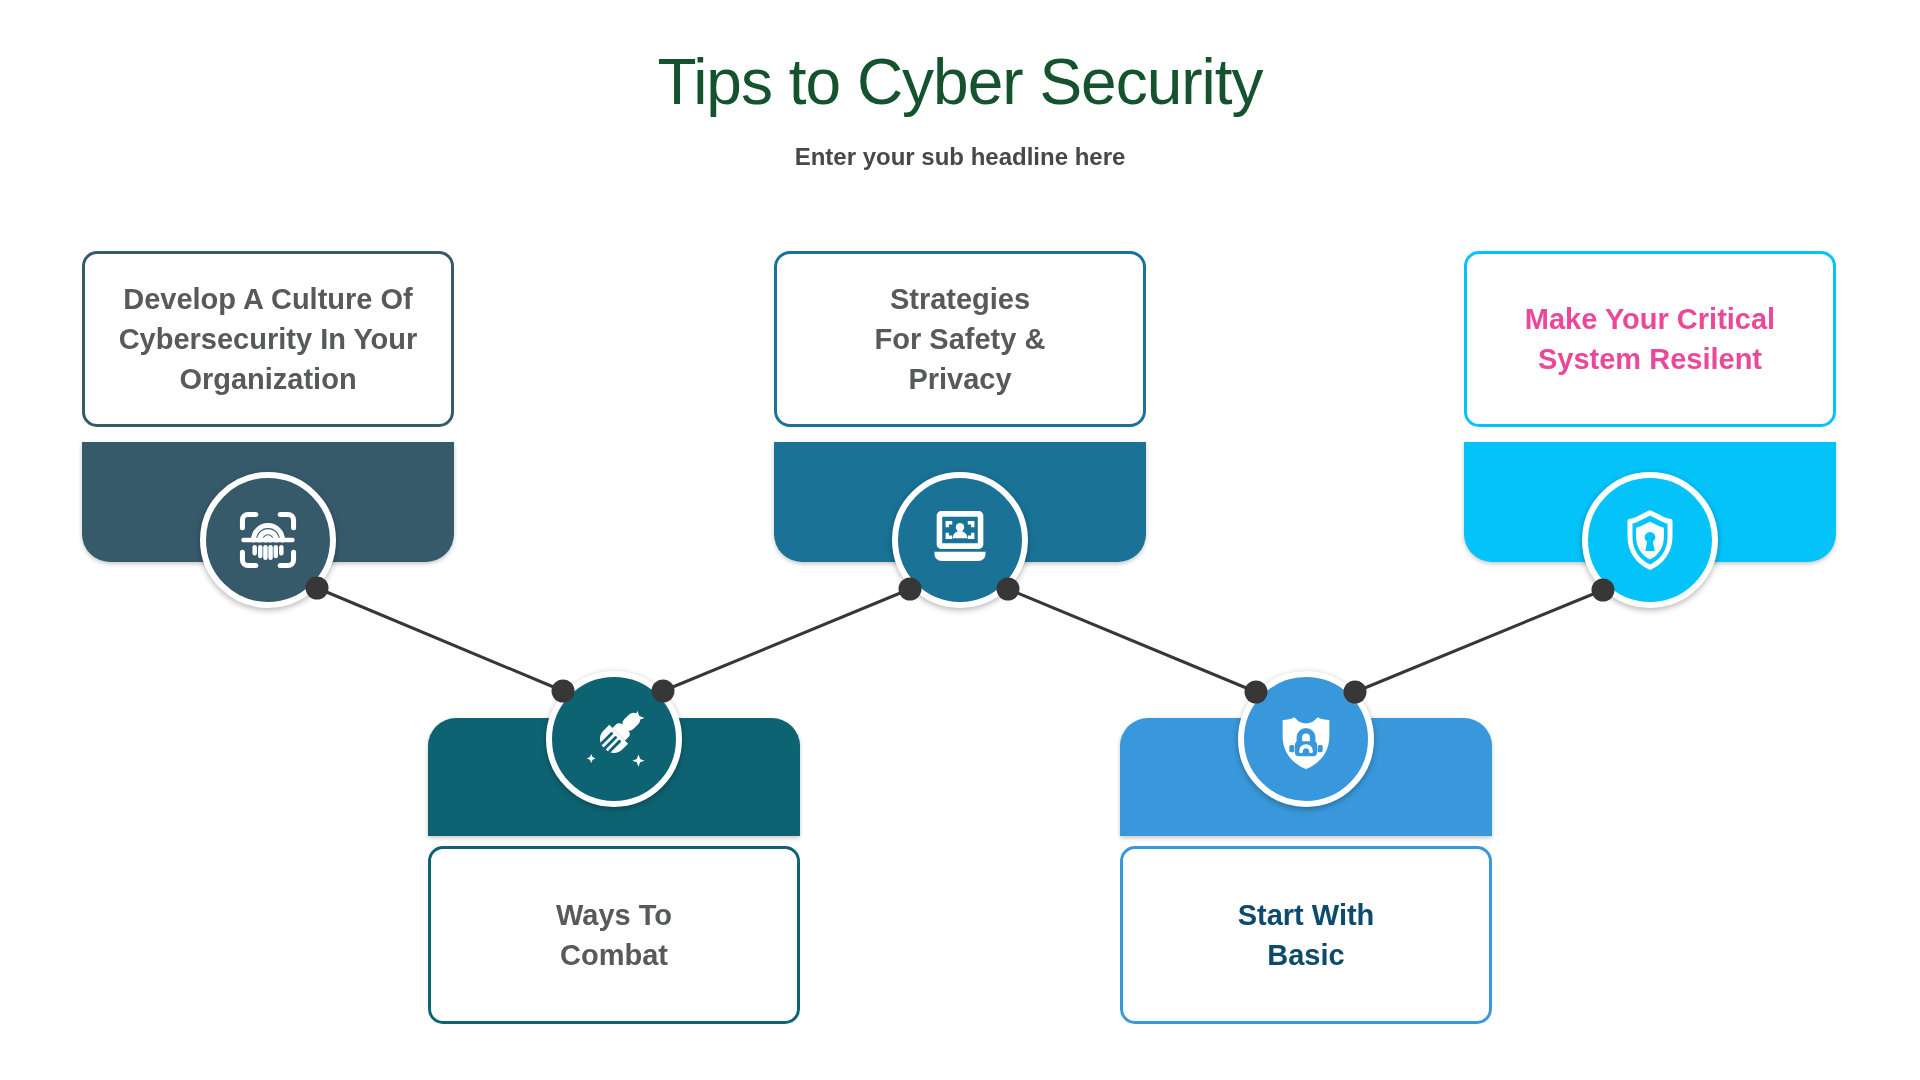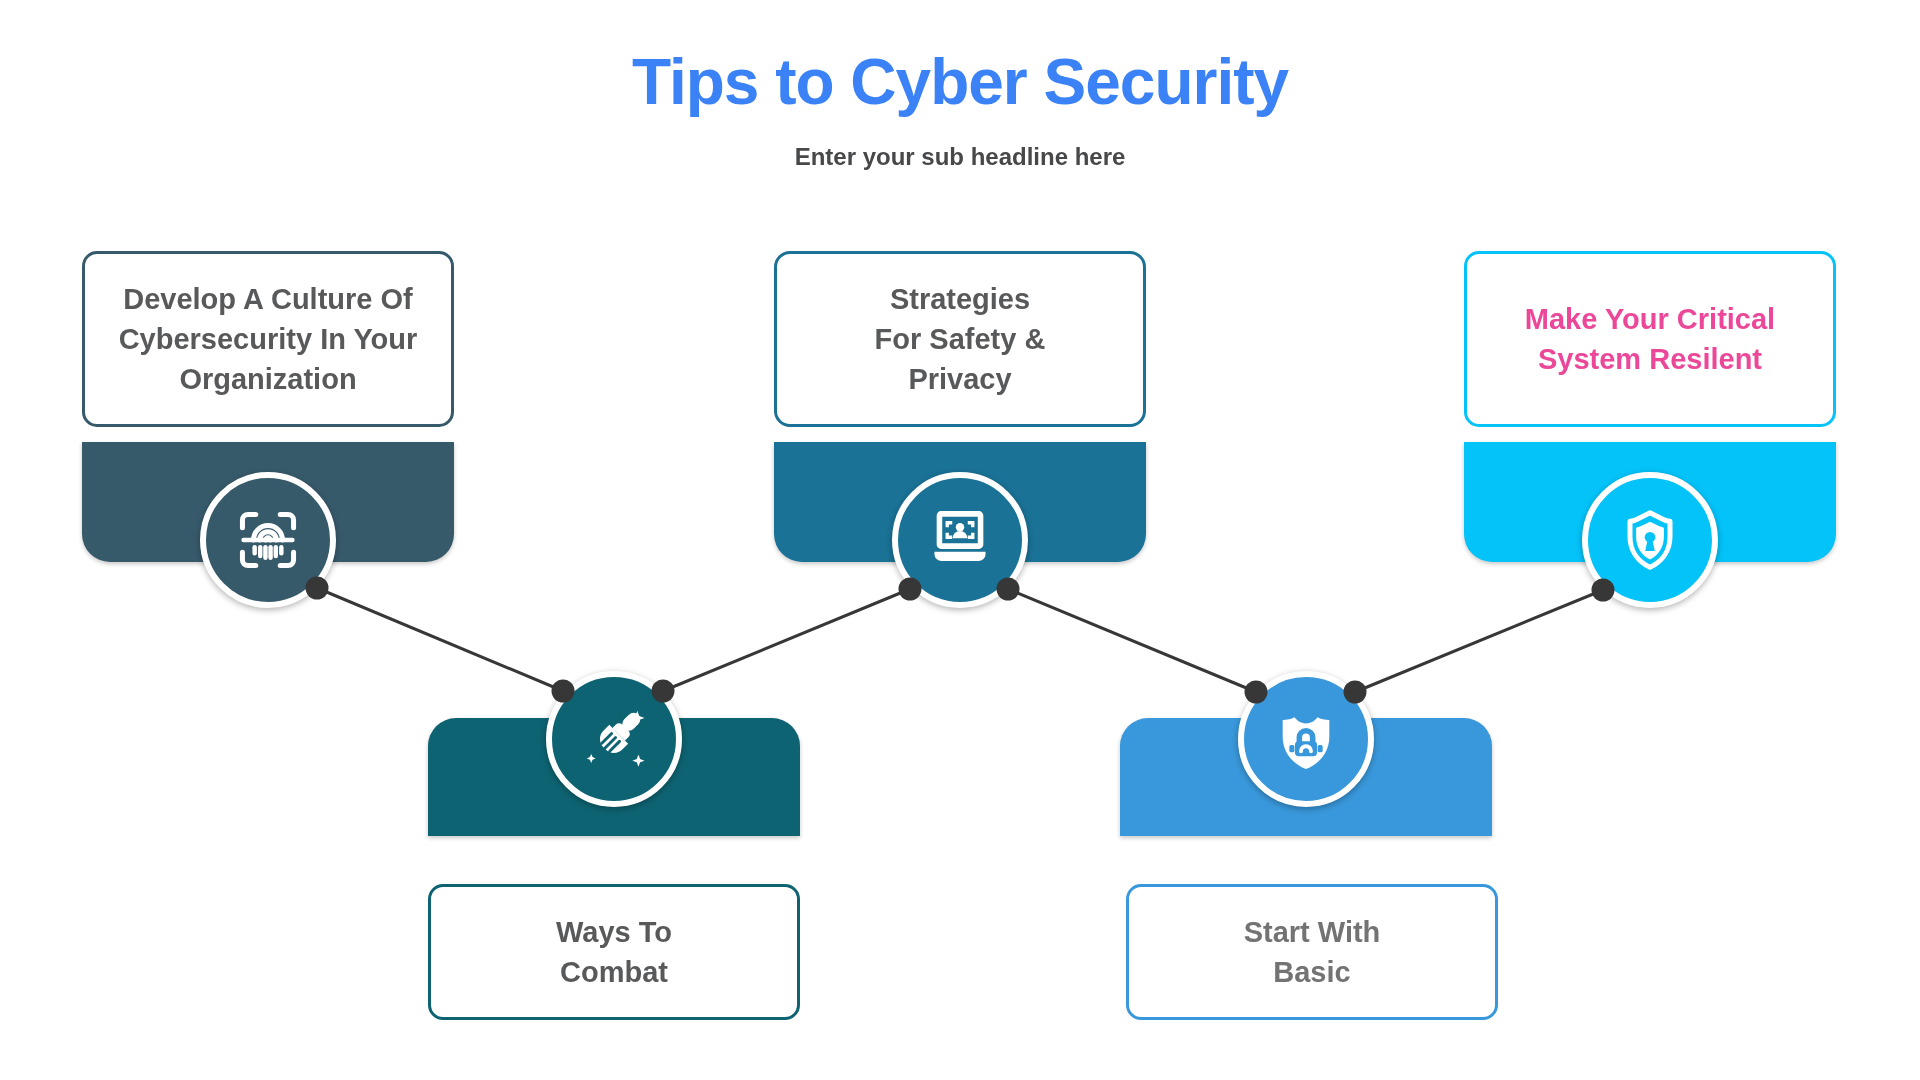--- a/index.html
+++ b/index.html
@@ -1,21 +1,21 @@
 <!DOCTYPE html>
 <html style="--connector: #373737;"><head>
 <meta charset="utf-8">
 <style>
   html,body{margin:0;padding:0;background:#ffffff;}
   body{font-family:"Liberation Sans","DejaVu Sans",sans-serif;}
   .canvas{position:relative;width:1920px;height:1080px;background:#ffffff;overflow:hidden;}
 
   
   .title{position:absolute;left:0;top:44px;width:1920px;height:76px;line-height:76px;
-         text-align:center;font-size:64px;font-weight:700;color:#3b82f6;letter-spacing:-1px;}
+         text-align:center;font-size:64px;font-weight:400;color:#14532d;letter-spacing:-1px;}
   .subtitle{position:absolute;left:0;top:142px;width:1920px;height:30px;line-height:30px;
             text-align:center;font-size:24px;font-weight:700;color:#47484A;}
 
   
   .lines-layer,.dots-layer{position:absolute;left:0;top:0;pointer-events:none;}
   .lines-layer{z-index:1;}
   .dots-layer{z-index:3;}
   .lines-layer line{stroke:var(--connector,#373737);stroke-width:3;stroke-linecap:round;}
   .dots-layer circle{fill:var(--connector,#373737);}
 
@@ -23,21 +23,21 @@
   .card{position:absolute;top:0;width:372px;height:1080px;z-index:2;}
   .textbox{position:absolute;left:0;width:372px;background:#ffffff;
            border:3px solid var(--card-color);border-radius:15px;box-sizing:border-box;
            display:flex;align-items:center;justify-content:center;text-align:center;
            font-size:29px;line-height:40px;font-weight:700;color:#58595B;white-space:pre-line;}
   .band{position:absolute;left:0;width:372px;background:var(--card-color);
         box-shadow:0 2px 4px rgba(0,0,0,0.22);}
   .card.top .textbox{top:251px;height:176px;}
   .card.top .band{top:442px;height:120px;border-radius:0 0 28px 28px;}
   .card.bottom .band{top:718px;height:118px;border-radius:28px 28px 0 0;}
-  .card.bottom .textbox{top:884px;height:136px;}
+  .card.bottom .textbox{top:846px;height:178px;}
   .icon-circle{position:absolute;left:50%;transform:translateX(-50%);
                width:136px;height:136px;box-sizing:border-box;border-radius:50%;
                background:var(--card-color);border:6px solid #ffffff;
                box-shadow:0 2px 6px rgba(0,0,0,0.3);
                display:flex;align-items:center;justify-content:center;}
   .card.top .icon-circle{top:472px;}
   .card.bottom .icon-circle{top:671px;}
   .icon-circle svg{width:80px;height:80px;display:block;}
 </style>
 </head>
@@ -129,21 +129,21 @@
         </g>
         <circle cx="36" cy="24.5" r="3.8" fill="#ffffff"></circle>
         <path d="M29.3,34.5 a6.7,6.7 0 0 1 13.4,0 z" fill="#ffffff"></path>
         <path d="M13,46.5 h46 v2 a6.5,6.5 0 0 1 -6.5,6.5 h-33 a6.5,6.5 0 0 1 -6.5,-6.5 z" fill="#ffffff"></path>
       </svg>
     </div>
   </div>
 
   <div class="card bottom" style="left: 1120px; --card-color: #3998DB;">
     <div class="band"></div>
-    <div class="textbox" style="color: #737373; margin-left: 6px;">
+    <div class="textbox" style="color: #0c4a6e;">
       <span>Start With
 Basic</span>
     </div>
     <div class="icon-circle">
       <svg viewBox="0 0 72 72">
         <path d="M15,19 C19,19 23,18 25.5,16.5 C29,20.5 32,22 36,22 C40,22 43,20.5 46.5,16.5 C49,18 53,19 57,19 L57,34 C57,48 48,58.5 36,63 C24,58.5 15,48 15,34 Z" fill="#ffffff"></path>
         <path d="M30,39.5 v-5 a6,6 0 0 1 12,0 v5" fill="none" stroke="var(--card-color)" stroke-width="5"></path>
         <rect x="26" y="38" width="20" height="13.5" rx="3.5" fill="var(--card-color)"></rect>
         <rect x="21" y="41.5" width="4.5" height="6.5" rx="1.5" fill="var(--card-color)"></rect>
         <rect x="46.5" y="41.5" width="4.5" height="6.5" rx="1.5" fill="var(--card-color)"></rect>

